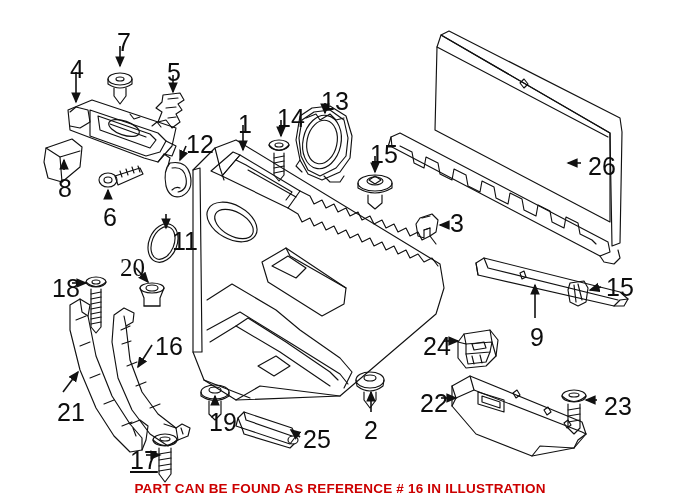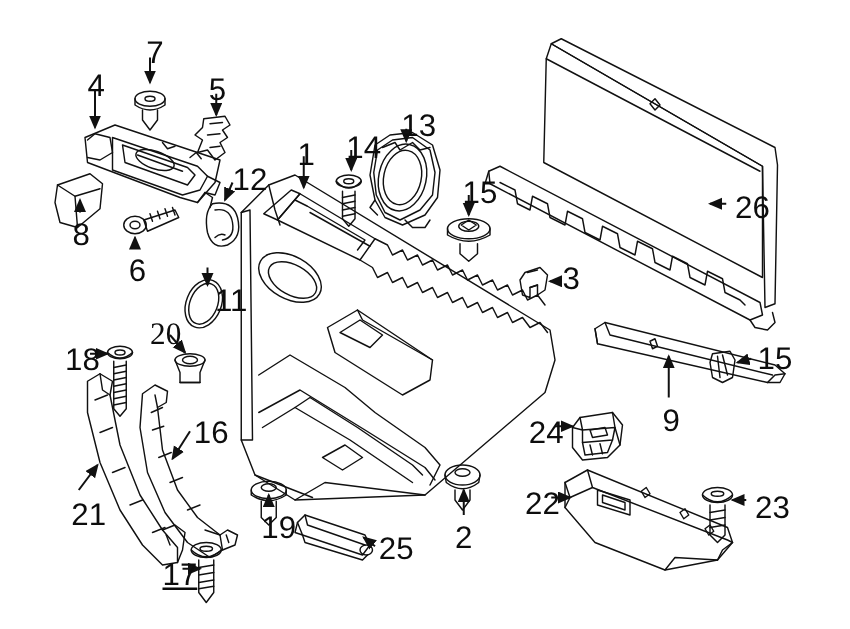--- a/index.html
+++ b/index.html
@@ -375,13 +375,14 @@
   <div class="callout-label" style="left:52px;  top:276px;">18</div>
   <div class="callout-label" style="left:209px; top:410px;">19</div>
   <div class="callout-label" style="left:120px; top:255px;font-family:Liberation Serif, serif;">20</div>
   <div class="callout-label" style="left:57px;  top:400px;">21</div>
   <div class="callout-label" style="left:420px; top:391px;">22</div>
   <div class="callout-label" style="left:604px; top:394px;">23</div>
   <div class="callout-label" style="left:423px; top:334px;">24</div>
   <div class="callout-label" style="left:303px; top:427px;">25</div>
   <div class="callout-label" style="left:588px; top:154px;">26</div>
 
+  <div id="footer-note">PART CAN BE FOUND AS REFERENCE # 16 IN ILLUSTRATION</div>
 </div>
 
 </body></html>

